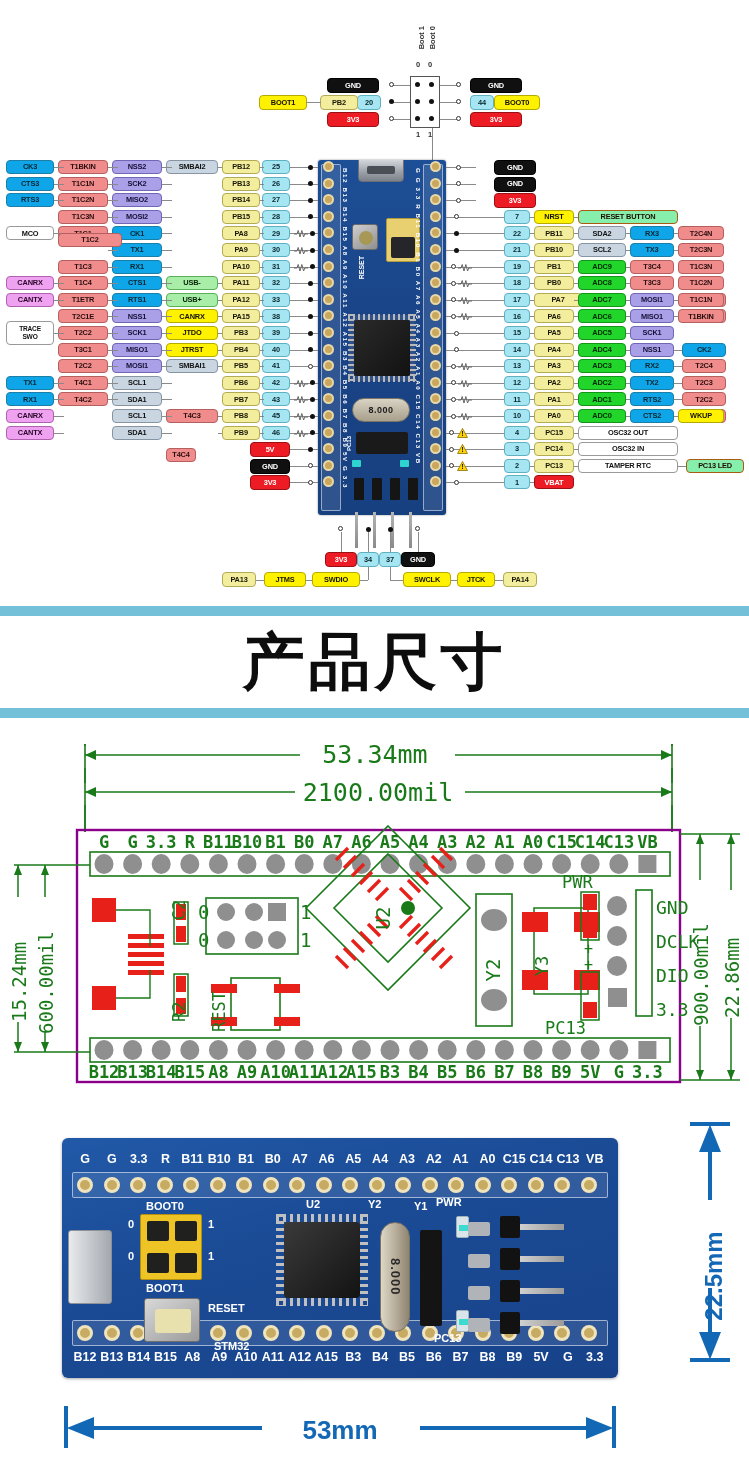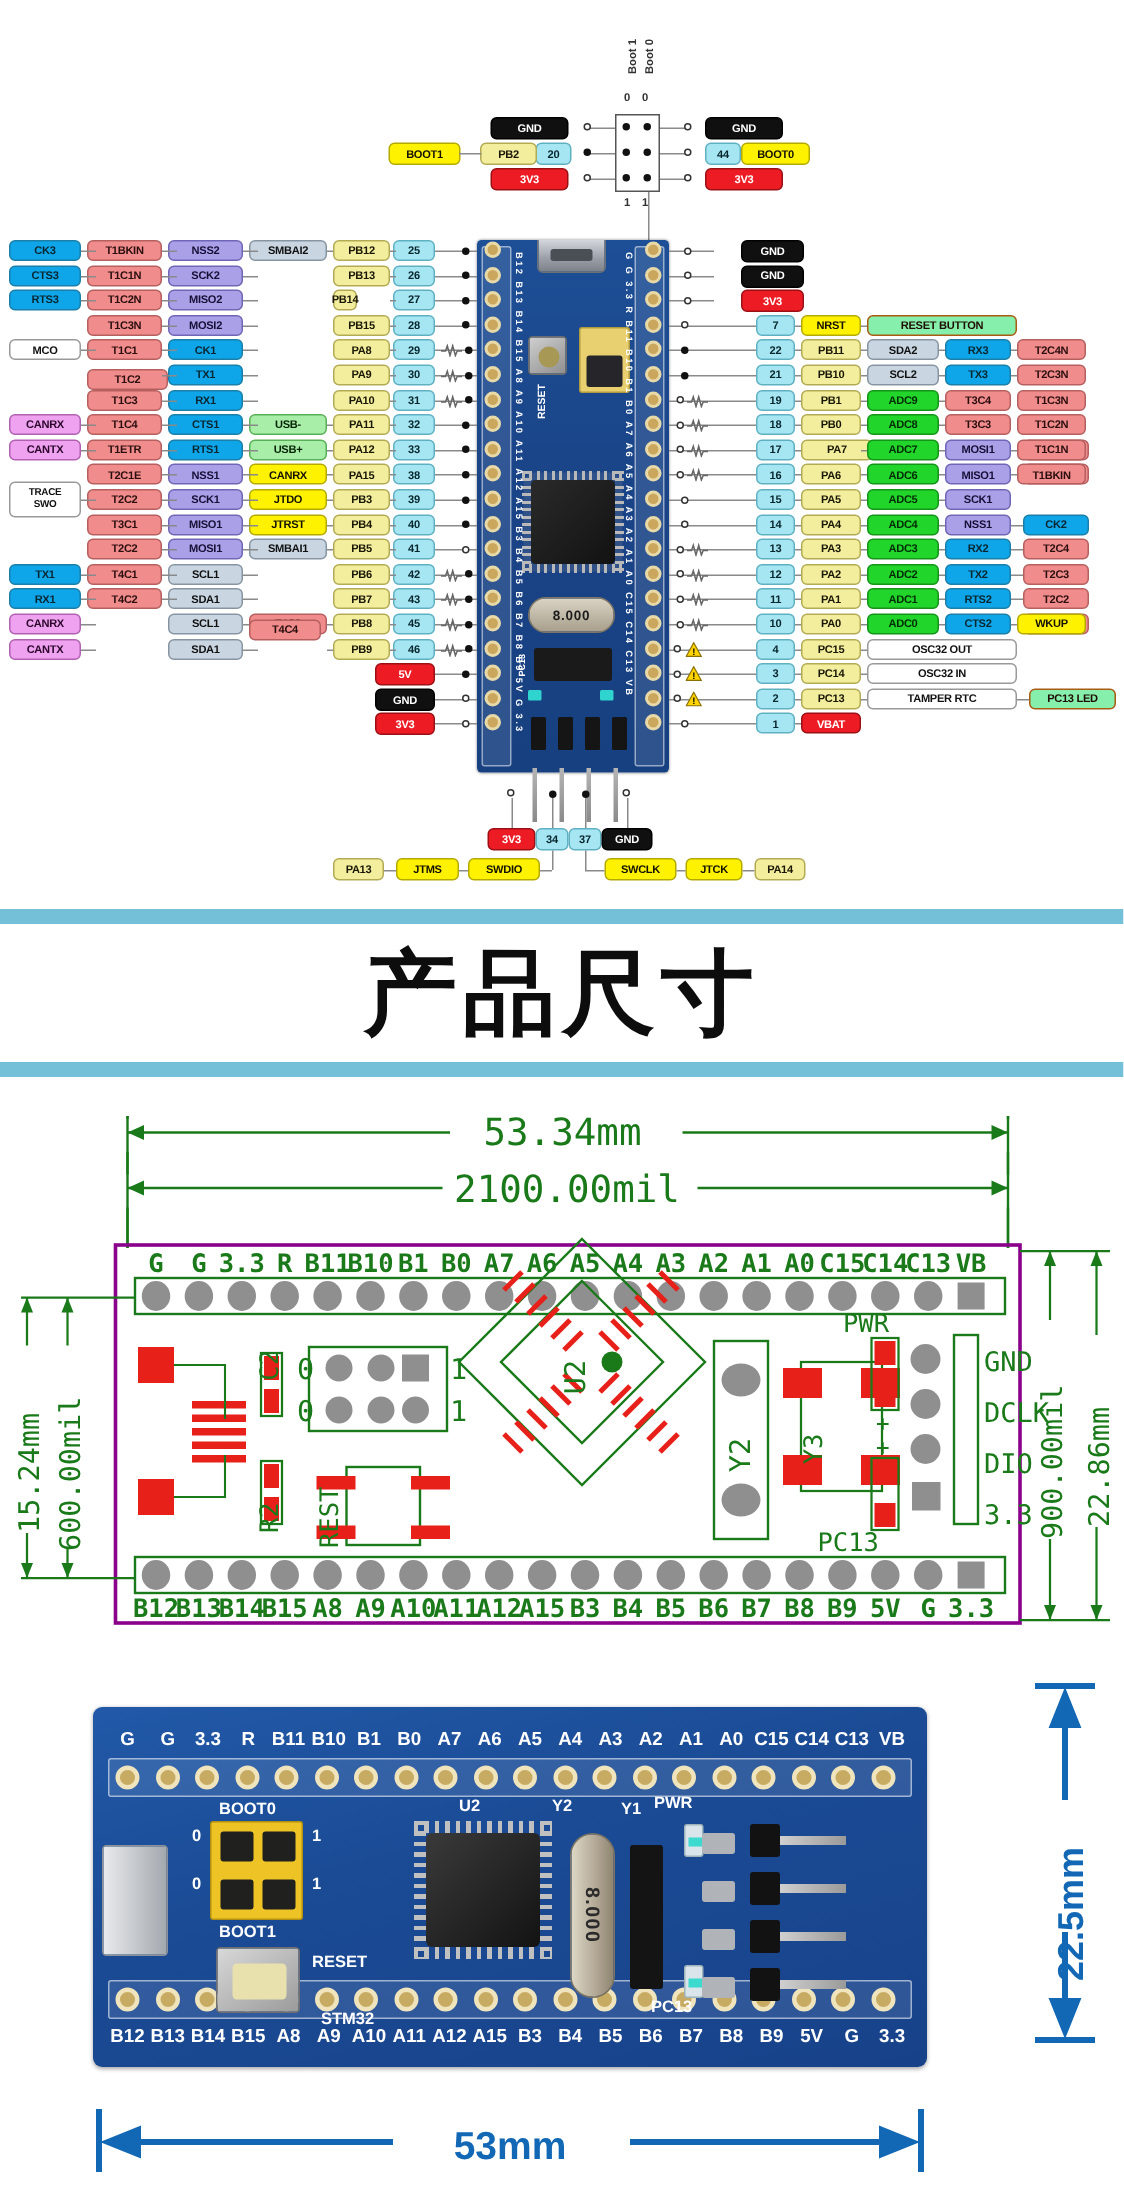--- a/index.html
+++ b/index.html
@@ -391,21 +391,21 @@
       <div class="wire" style="left:260px;top:183.6px;width:4px;"></div>
       <div class="pill c-purple" style="left:112px;top:176.6px;width:50px;height:14px;">SCK2</div>
       <div class="wire" style="left:162px;top:183.6px;width:10px;"></div>
       <div class="pill c-red" style="left:58px;top:176.6px;width:50px;height:14px;">T1C1N</div>
       <div class="wire" style="left:108px;top:183.6px;width:10px;"></div>
       <div class="pill c-blue" style="left:6px;top:176.6px;width:48px;height:14px;">CTS3</div>
       <div class="wire" style="left:54px;top:183.6px;width:10px;"></div>
       <div class="wire" style="left:290px;top:200.2px;width:28px;"></div>
       <div class="wire-dot" style="left:308px;top:197.7px;"></div>
       <div class="pill c-cyan" style="left:262px;top:193.2px;width:28px;height:14px;">27</div>
-      <div class="pill c-yellow" style="left:222px;top:193.2px;width:16px;height:14px;">PB14</div>
+      <div class="pill c-yellow" style="left:222px;top:193.2px;width:38px;height:14px;">PB14</div>
       <div class="wire" style="left:260px;top:200.2px;width:4px;"></div>
       <div class="pill c-purple" style="left:112px;top:193.2px;width:50px;height:14px;">MISO2</div>
       <div class="wire" style="left:162px;top:200.2px;width:10px;"></div>
       <div class="pill c-red" style="left:58px;top:193.2px;width:50px;height:14px;">T1C2N</div>
       <div class="wire" style="left:108px;top:200.2px;width:10px;"></div>
       <div class="pill c-blue" style="left:6px;top:193.2px;width:48px;height:14px;">RTS3</div>
       <div class="wire" style="left:54px;top:200.2px;width:10px;"></div>
       <div class="wire" style="left:290px;top:216.8px;width:28px;"></div>
       <div class="wire-dot" style="left:308px;top:214.3px;"></div>
       <div class="pill c-cyan" style="left:262px;top:209.8px;width:28px;height:14px;">28</div>
@@ -432,21 +432,21 @@
       <div class="wire" style="left:290px;top:250px;width:28px;"></div>
       <svg class="squig" viewBox="0 0 14 9" style="left:294px;top:246px;">
         <path d="M0 5 L3 5 L4.2 1.5 L6 8 L7.8 1.5 L9.6 8 L10.8 5 L14 5" fill="none" stroke="#666" stroke-width="1"></path>
       </svg>
       <div class="wire-dot" style="left:310px;top:247.5px;"></div>
       <div class="pill c-cyan" style="left:262px;top:243px;width:28px;height:14px;">30</div>
       <div class="pill c-yellow" style="left:222px;top:243px;width:38px;height:14px;">PA9</div>
       <div class="wire" style="left:260px;top:250px;width:4px;"></div>
       <div class="pill c-blue" style="left:112px;top:243px;width:50px;height:14px;">TX1</div>
       <div class="wire" style="left:162px;top:250px;width:10px;"></div>
-      <div class="pill c-red" style="left:58px;top:246px;width:54px;height:14px;text-align:center;">T1C2</div>
+      <div class="pill c-red" style="left:58px;top:233px;width:64px;height:14px;text-align:center;">T1C2</div>
       <div class="wire" style="left:108px;top:250px;width:10px;"></div>
       <div class="wire" style="left:290px;top:266.6px;width:28px;"></div>
       <svg class="squig" viewBox="0 0 14 9" style="left:294px;top:262.6px;">
         <path d="M0 5 L3 5 L4.2 1.5 L6 8 L7.8 1.5 L9.6 8 L10.8 5 L14 5" fill="none" stroke="#666" stroke-width="1"></path>
       </svg>
       <div class="wire-dot" style="left:310px;top:264.1px;"></div>
       <div class="pill c-cyan" style="left:262px;top:259.6px;width:28px;height:14px;">31</div>
       <div class="pill c-yellow" style="left:222px;top:259.6px;width:38px;height:14px;">PA10</div>
       <div class="wire" style="left:260px;top:266.6px;width:4px;"></div>
       <div class="pill c-blue" style="left:112px;top:259.6px;width:50px;height:14px;">RX1</div>
@@ -571,21 +571,21 @@
       <div class="pill c-pink" style="left:6px;top:409px;width:48px;height:14px;">CANRX</div>
       <div class="wire" style="left:54px;top:416px;width:10px;"></div>
       <div class="wire" style="left:290px;top:432.6px;width:28px;"></div>
       <svg class="squig" viewBox="0 0 14 9" style="left:294px;top:428.6px;">
         <path d="M0 5 L3 5 L4.2 1.5 L6 8 L7.8 1.5 L9.6 8 L10.8 5 L14 5" fill="none" stroke="#666" stroke-width="1"></path>
       </svg>
       <div class="wire-dot" style="left:310px;top:430.1px;"></div>
       <div class="pill c-cyan" style="left:262px;top:425.6px;width:28px;height:14px;">46</div>
       <div class="pill c-yellow" style="left:222px;top:425.6px;width:38px;height:14px;">PB9</div>
       <div class="wire" style="left:260px;top:432.6px;width:4px;"></div>
-      <div class="pill c-red" style="left:166px;top:413px;width:48px;height:14px;">T4C4</div>
+      <div class="pill c-red" style="left:166px;top:448px;width:30px;height:14px;">T4C4</div>
       <div class="wire" style="left:218px;top:432.6px;width:4px;"></div>
       <div class="pill c-gray" style="left:112px;top:425.6px;width:50px;height:14px;">SDA1</div>
       <div class="wire" style="left:162px;top:432.6px;width:10px;"></div>
       <div class="pill c-pink" style="left:6px;top:425.6px;width:48px;height:14px;">CANTX</div>
       <div class="wire" style="left:54px;top:432.6px;width:10px;"></div>
     </div>
 
   <div id="right-rows">
       <div class="wire" style="left:446px;top:216.8px;width:58px;"></div>
       <div class="wire-ring" style="left:454px;top:214.3px;"></div>

